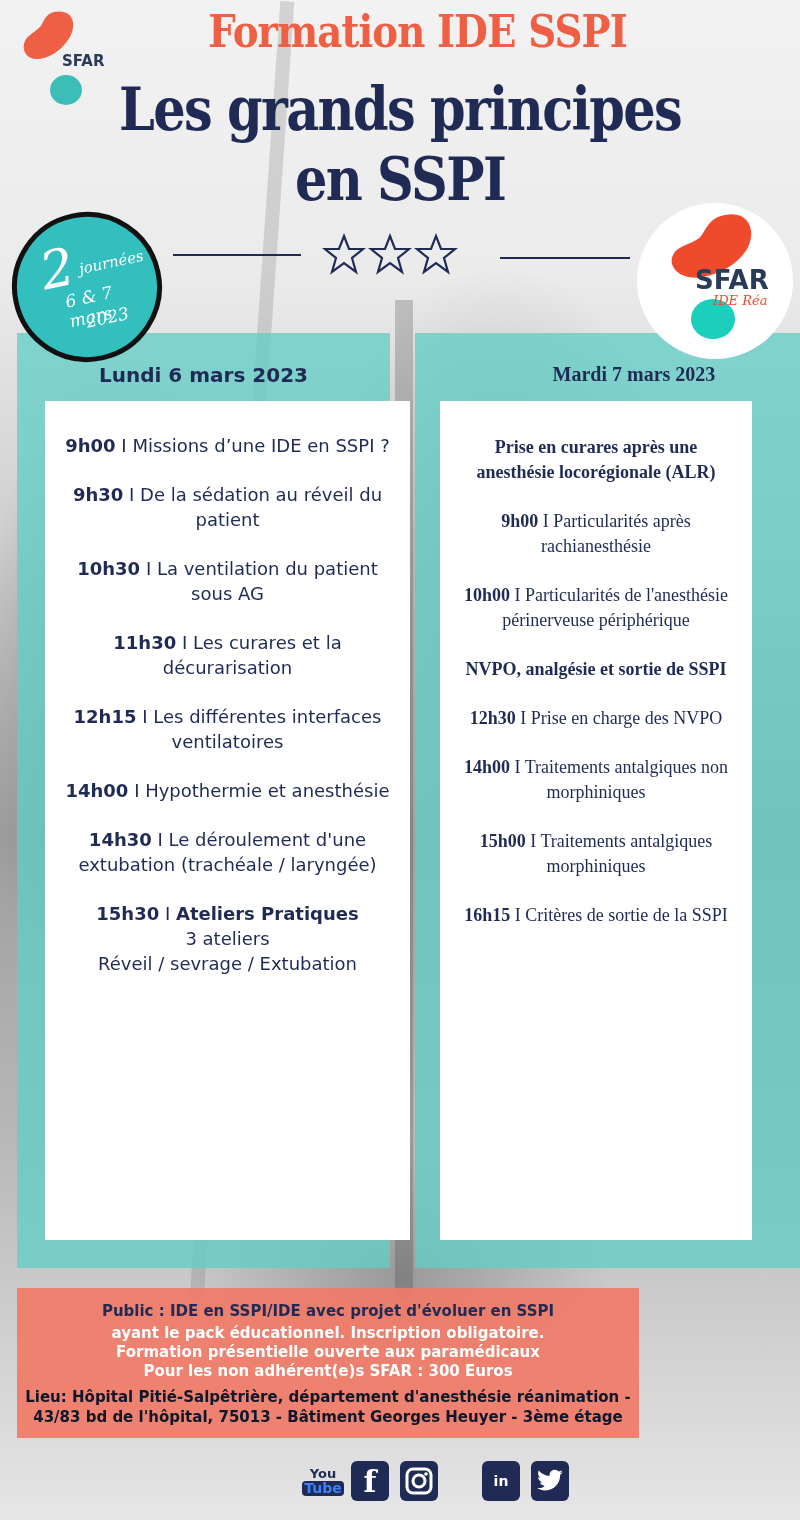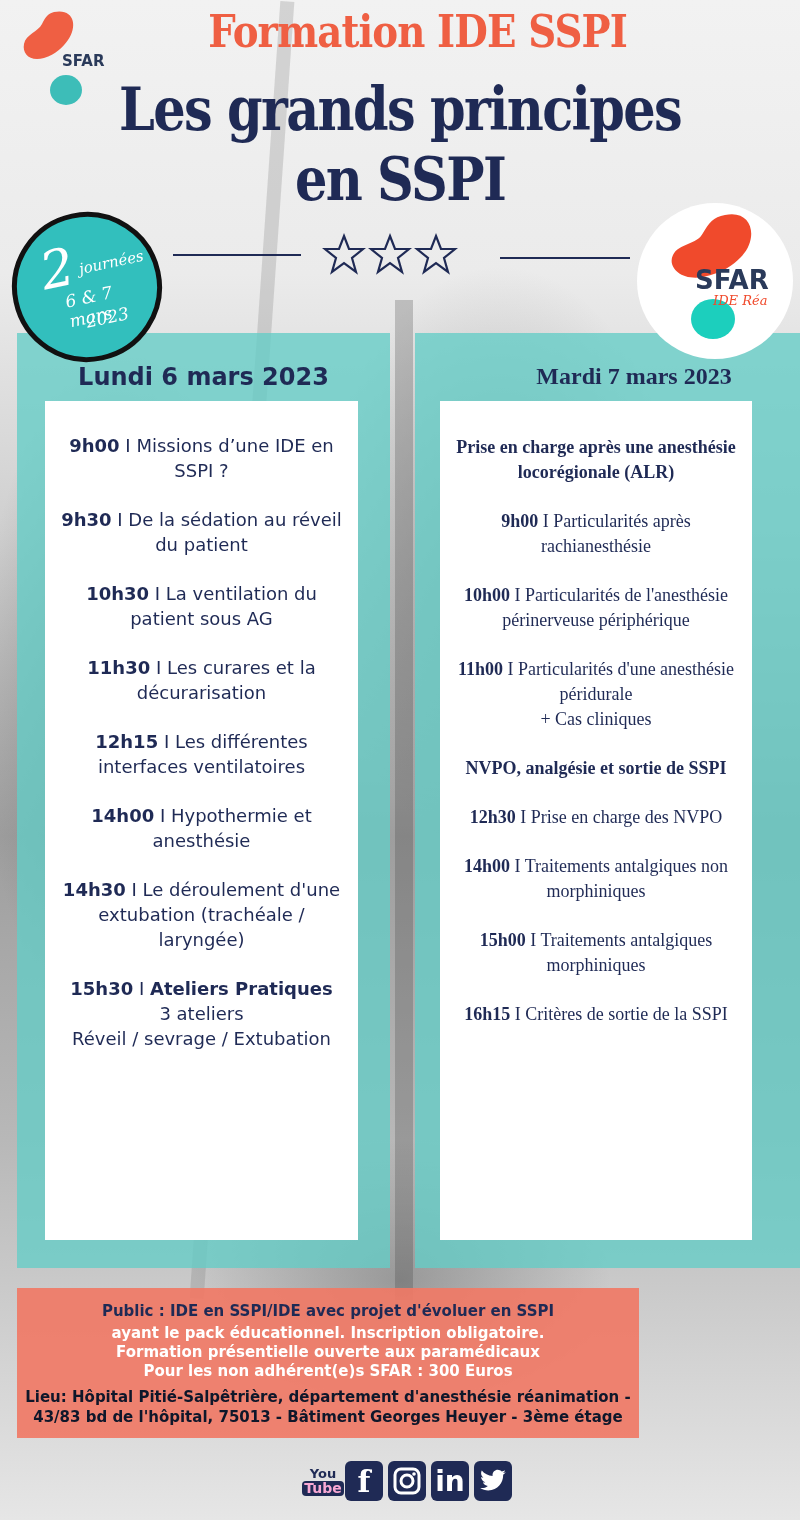--- a/index.html
+++ b/index.html
@@ -48,49 +48,49 @@
     position: absolute; left: 637px; top: 203px; width: 156px; height: 156px;
     border-radius: 50%; background: #fff;
   }
 
   
   .day-panel { position: absolute; top: 333px; height: 935px; background: rgba(100, 205, 198, 0.78); }
   .day-panel.left { left: 17px; width: 373px; }
   .day-panel.right { left: 415px; width: 438px; font-family: Liberation Serif, serif; }
   .day-title {
     position: absolute; left: 0; right: 0; top: 30px; text-align: center;
-    font-weight: bold; font-size: 24px; color: #1f2a55;
+    font-weight: bold; font-size: 20px; color: #1f2a55;
   }
   .day-card {
     position: absolute; top: 68px; bottom: 28px; background: #fff;
     padding-top: 32px; text-align: center; color: #1f2a55;
   }
-  .day-panel.left .day-card { left: 28px; width: 313px; }
+  .day-panel.left .day-card { left: 28px; width: 365px; }
   .day-panel.right .day-card { left: 25px; width: 312px; padding-top: 34px; }
   .entry { font-size: 18px; line-height: 25px; margin-bottom: 24px; padding: 0 10px; }
   .entry .time { font-weight: bold; }
   .entry .sep { font-weight: normal; }
   .entry .sub { display: block; }
   .section-head { font-weight: bold; font-size: 18px; line-height: 25px; margin-bottom: 24px; padding: 0 14px; }
 
   
   .info-box {
     position: absolute; left: 17px; top: 1288px; width: 622px; height: 150px;
     background: rgba(240, 122, 102, 0.92); text-align: center;
     font-weight: bold; font-size: 15px;
   }
   .info-public { color: #1f2a55; margin-top: 12px; line-height: 22px; }
   .info-format { color: #fff; margin-top: 2px; line-height: 19px; }
   .info-lieu { color: #0f172a; margin-top: 6px; line-height: 20px; }
 
   
-  .social { position: absolute; left: 306px; top: 1459px; height: 44px; display: flex; gap: 5px; align-items: center; }
+  .social { position: absolute; left: 306px; top: 1459px; height: 44px; display: flex; gap: 11px; align-items: center; }
   .social .ico { width: 38px; height: 40px; background: #1f2a55; border-radius: 6px; display: flex; align-items: center; justify-content: center; color: #fff; font-weight: bold; }
   .social .yt { background: transparent; flex-direction: column; width: 34px; color: #1f2a55; font-size: 13px; line-height: 15px; }
-  .social .yt span.tube { background: #1f2a55; color: #f9a8d4; border-radius: 4px; padding: 0 2px; font-size: 14px; }
+  .social .yt span.tube { background: #1f2a55; color: #3b82f6; border-radius: 4px; padding: 0 2px; font-size: 14px; }
 </style>
 </head>
 <body>
 
 <div class="bg-streak" style="left:235px;top:0;width:14px;height:1300px;transform:rotate(4deg);"></div>
 <div class="bg-streak" style="left:395px;top:300px;width:18px;height:1000px;background:rgba(60,60,60,0.25);"></div>
 
 <svg class="sfar-logo-small" viewBox="0 0 100 104">
   <path d="M38 4 C58 0 62 18 52 32 C46 40 40 46 28 50 C14 54 6 46 8 36 C10 26 22 24 26 16 C30 8 32 6 38 4 Z" fill="#ef5f43"></path>
   <ellipse cx="50" cy="82" rx="16" ry="15" fill="#3dbdb8"></ellipse>
@@ -127,24 +127,23 @@
     <div class="entry"><span class="time">12h15</span><span class="sep"> I </span><span>Les différentes interfaces ventilatoires</span></div>
     <div class="entry"><span class="time">14h00</span><span class="sep"> I </span><span>Hypothermie et anesthésie</span></div>
     <div class="entry"><span class="time">14h30</span><span class="sep"> I </span><span>Le déroulement d'une extubation (trachéale / laryngée)</span></div>
     <div class="entry"><span class="time">15h30</span><span class="sep"> I </span><span class="time">Ateliers Pratiques</span><span class="sub">3 ateliers</span><span class="sub">Réveil / sevrage / Extubation</span></div>
   </div>
 </div>
 
 <div class="day-panel right">
   <div class="day-title">Mardi 7 mars 2023</div>
   <div class="day-card">
-    <div class="section-head">Prise en charge après une anesthésie locorégionale (ALR)</div>
+    <div class="section-head">Prise en curares après une anesthésie locorégionale (ALR)</div>
     <div class="entry"><span class="time">9h00</span><span class="sep"> I </span><span>Particularités après rachianesthésie</span></div>
     <div class="entry"><span class="time">10h00</span><span class="sep"> I </span><span>Particularités de l'anesthésie périnerveuse périphérique</span></div>
-    <div class="entry"><span class="time">11h00</span><span class="sep"> I </span><span>Particularités d'une  anesthésie péridurale</span><span class="sub">+ Cas cliniques</span></div>
     <div class="section-head">NVPO, analgésie et sortie de SSPI</div>
     <div class="entry"><span class="time">12h30</span><span class="sep"> I </span><span>Prise en charge des NVPO</span></div>
     <div class="entry"><span class="time">14h00</span><span class="sep"> I </span><span>Traitements antalgiques non morphiniques</span></div>
     <div class="entry"><span class="time">15h00</span><span class="sep"> I </span><span>Traitements antalgiques morphiniques</span></div>
     <div class="entry"><span class="time">16h15</span><span class="sep"> I </span><span>Critères de sortie de la SSPI</span></div>
   </div>
 </div>
 
 <div class="badge">
   <span class="badge-num">2</span>
@@ -183,21 +182,21 @@
   <div class="ico" style="font-size:30px;font-family:'DejaVu Serif',serif;">
     <span>f</span>
   </div>
   <div class="ico">
     <svg width="28" height="28" viewBox="0 0 28 28">
       <rect x="2" y="2" width="24" height="24" rx="6" fill="none" stroke="#fff" stroke-width="3"></rect>
       <circle cx="14" cy="14" r="6" fill="none" stroke="#fff" stroke-width="3"></circle>
       <circle cx="21" cy="7" r="1.8" fill="#fff"></circle>
     </svg>
   </div>
-  <div class="ico" style="font-size:28px;">
+  <div class="ico" style="font-size:14px;margin-left:33px;">
     <span>in</span>
   </div>
   <div class="ico">
     <svg width="28" height="24" viewBox="0 0 24 20">
       <path d="M23 2.5c-.8.4-1.7.6-2.6.7.9-.6 1.6-1.4 2-2.5-.9.5-1.9.9-2.9 1.1C18.6.9 17.4.3 16.1.3c-2.5 0-4.5 2-4.5 4.5 0 .4 0 .7.1 1C7.9 5.6 4.6 3.8 2.4 1.1 2 1.8 1.8 2.6 1.8 3.4c0 1.6.8 2.9 2 3.7-.7 0-1.4-.2-2-.6v.1c0 2.2 1.6 4 3.6 4.4-.4.1-.8.2-1.2.2-.3 0-.6 0-.8-.1.6 1.8 2.2 3.1 4.2 3.1-1.5 1.2-3.5 1.9-5.6 1.9H1c2 1.3 4.4 2 6.9 2 8.3 0 12.8-6.9 12.8-12.8v-.6c.9-.6 1.6-1.4 2.3-2.2z" fill="#fff"></path>
     </svg>
   </div>
 </div>
 
 </body></html>

